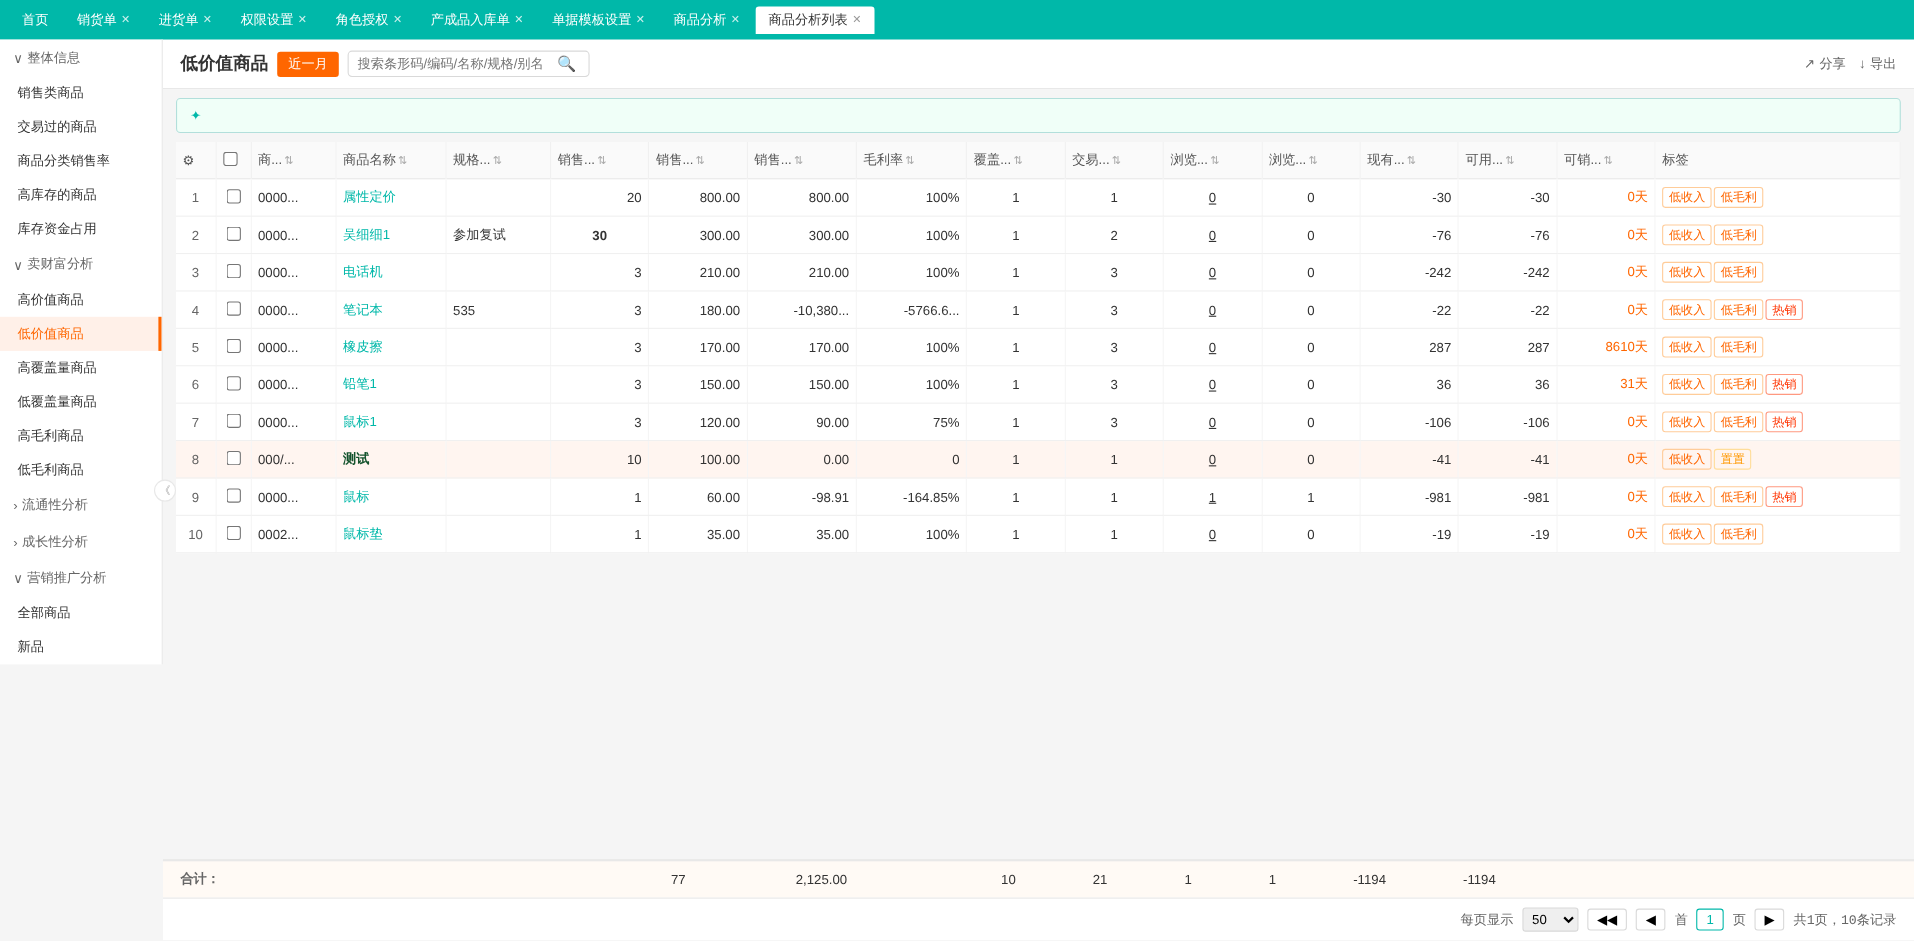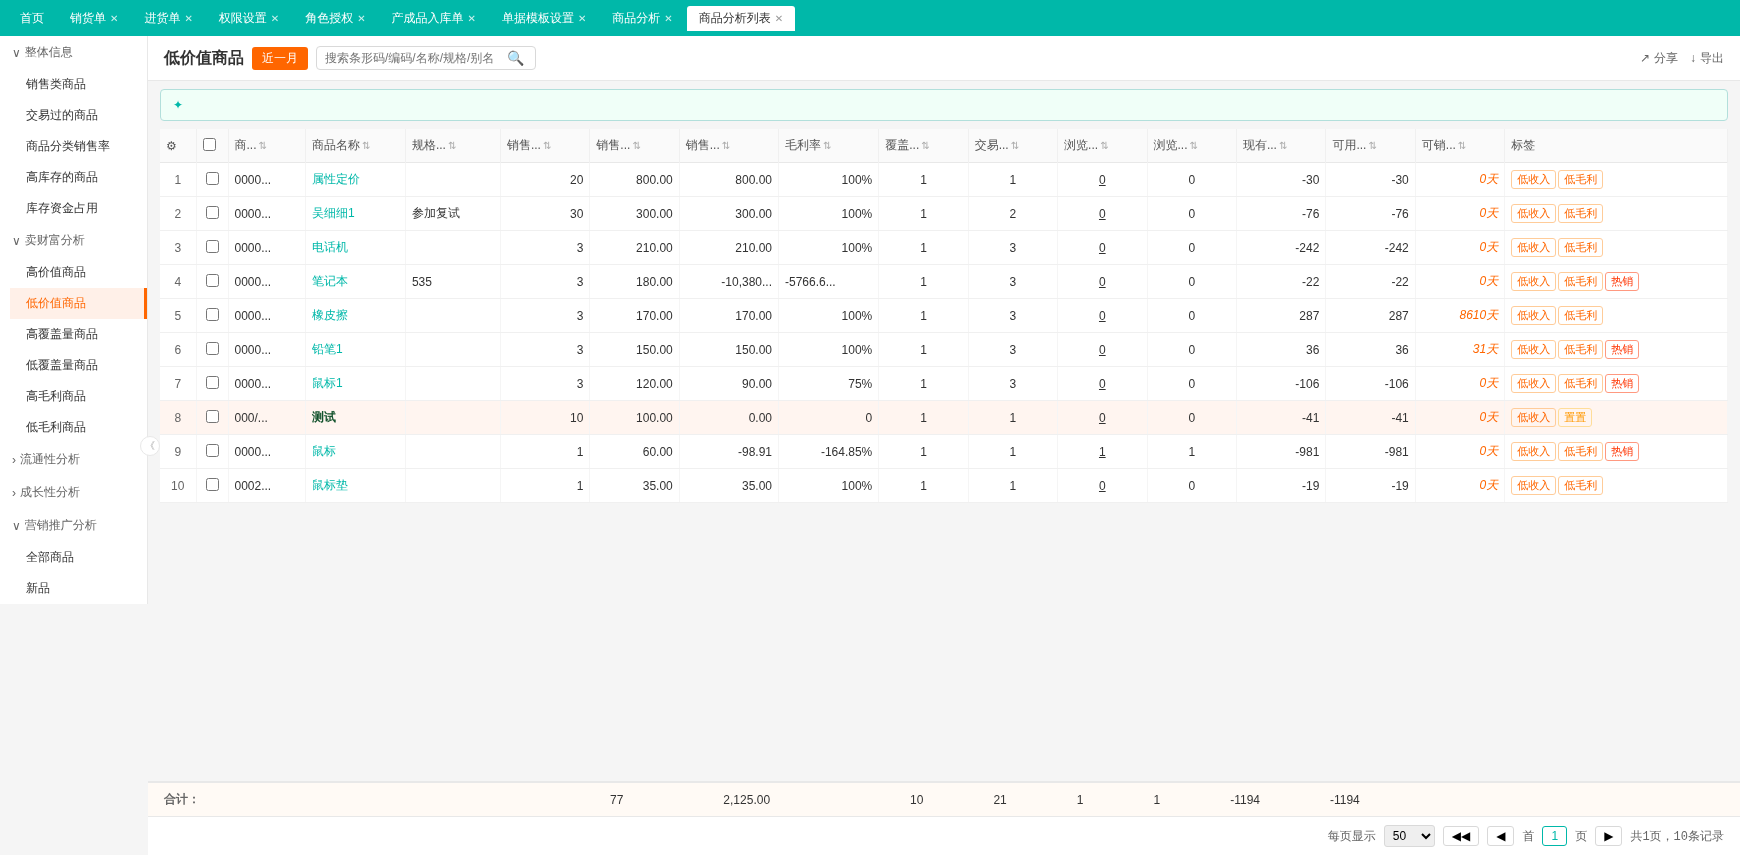--- a/index.html
+++ b/index.html
@@ -50,21 +50,20 @@
       display: flex;
       align-items: center;
       gap: 4px;
       cursor: pointer;
     }
     .sidebar-item {
       padding: 7px 16px;
       color: #333;
       cursor: pointer;
       font-size: 12px;
-      margin-left: 10px;
     }
     .sidebar-item.active { background: #fff0e8; color: #ff6600; border-right: 3px solid #ff6600; }
     
     
     .content-area {
       flex: 1;
       display: flex;
       flex-direction: column;
       overflow: hidden;
     }
@@ -178,21 +177,21 @@
     .tag {
       display: inline-block;
       padding: 1px 5px;
       border-radius: 3px;
       font-size: 11px;
       margin-right: 2px;
     }
     .tag-orange { color: #ff6600; border: 1px solid #ffcc99; }
     .tag-red { color: #ff3300; border: 1px solid #ff9980; }
     .tag-orange2 { color: #ff9900; border: 1px solid #ffdd99; }
-    .days-orange { color: #ff6600; font-size: 12px; font-style: italic; }
+    .days-orange { color: #ff6600; font-size: 12px; }
     .underline { text-decoration: underline; cursor: pointer; }
     
     
     .table-footer {
       background: #fffaf5;
       border-top: 2px solid #e8e8e8;
       padding: 8px 16px;
       display: flex;
       align-items: center;
       gap: 20px;
@@ -415,21 +414,21 @@
     <td style="text-align:right;">-30</td>
     <td style="text-align:right;"><span class="days-orange">0天</span></td>
     <td><span class="tag tag-orange">低收入</span><span class="tag tag-orange">低毛利</span></td>
   </tr>
             <tr>
     <td style="text-align:center;color:#666;">2</td>
     <td style="text-align:center;"><input type="checkbox" style=""></td>
     <td style="color:#333;">0000...</td>
     <td style="color:#00b8a9;cursor:pointer;">吴细细1</td>
     <td>参加复试</td>
-    <td style="text-align:right;">30</td>
+    <td style="text-align:center;font-weight:bold;">30</td>
     <td style="text-align:right;">300.00</td>
     <td style="text-align:right;">300.00</td>
     <td style="text-align:right;">100%</td>
     <td style="text-align:center;">1</td>
     <td style="text-align:center;">2</td>
     <td style="text-align:center;"><span class="underline">0</span></td>
     <td style="text-align:center;">0</td>
     <td style="text-align:right;">-76</td>
     <td style="text-align:right;">-76</td>
     <td style="text-align:right;"><span class="days-orange">0天</span></td>
@@ -456,21 +455,21 @@
   </tr>
             <tr>
     <td style="text-align:center;color:#666;">4</td>
     <td style="text-align:center;"><input type="checkbox" style=""></td>
     <td style="color:#333;">0000...</td>
     <td style="color:#00b8a9;cursor:pointer;margin-left:28px;">笔记本</td>
     <td>535</td>
     <td style="text-align:right;">3</td>
     <td style="text-align:right;">180.00</td>
     <td style="text-align:right;">-10,380...</td>
-    <td style="">-5766.6...</td>
+    <td style="text-align:right;">-5766.6...</td>
     <td style="text-align:center;">1</td>
     <td style="text-align:center;">3</td>
     <td style="text-align:center;"><span class="underline">0</span></td>
     <td style="text-align:center;">0</td>
     <td style="text-align:right;">-22</td>
     <td style="text-align:right;">-22</td>
     <td style="text-align:right;"><span class="days-orange">0天</span></td>
     <td><span class="tag tag-orange">低收入</span><span class="tag tag-orange">低毛利</span><span class="tag tag-red">热销</span></td>
   </tr>
             <tr>

